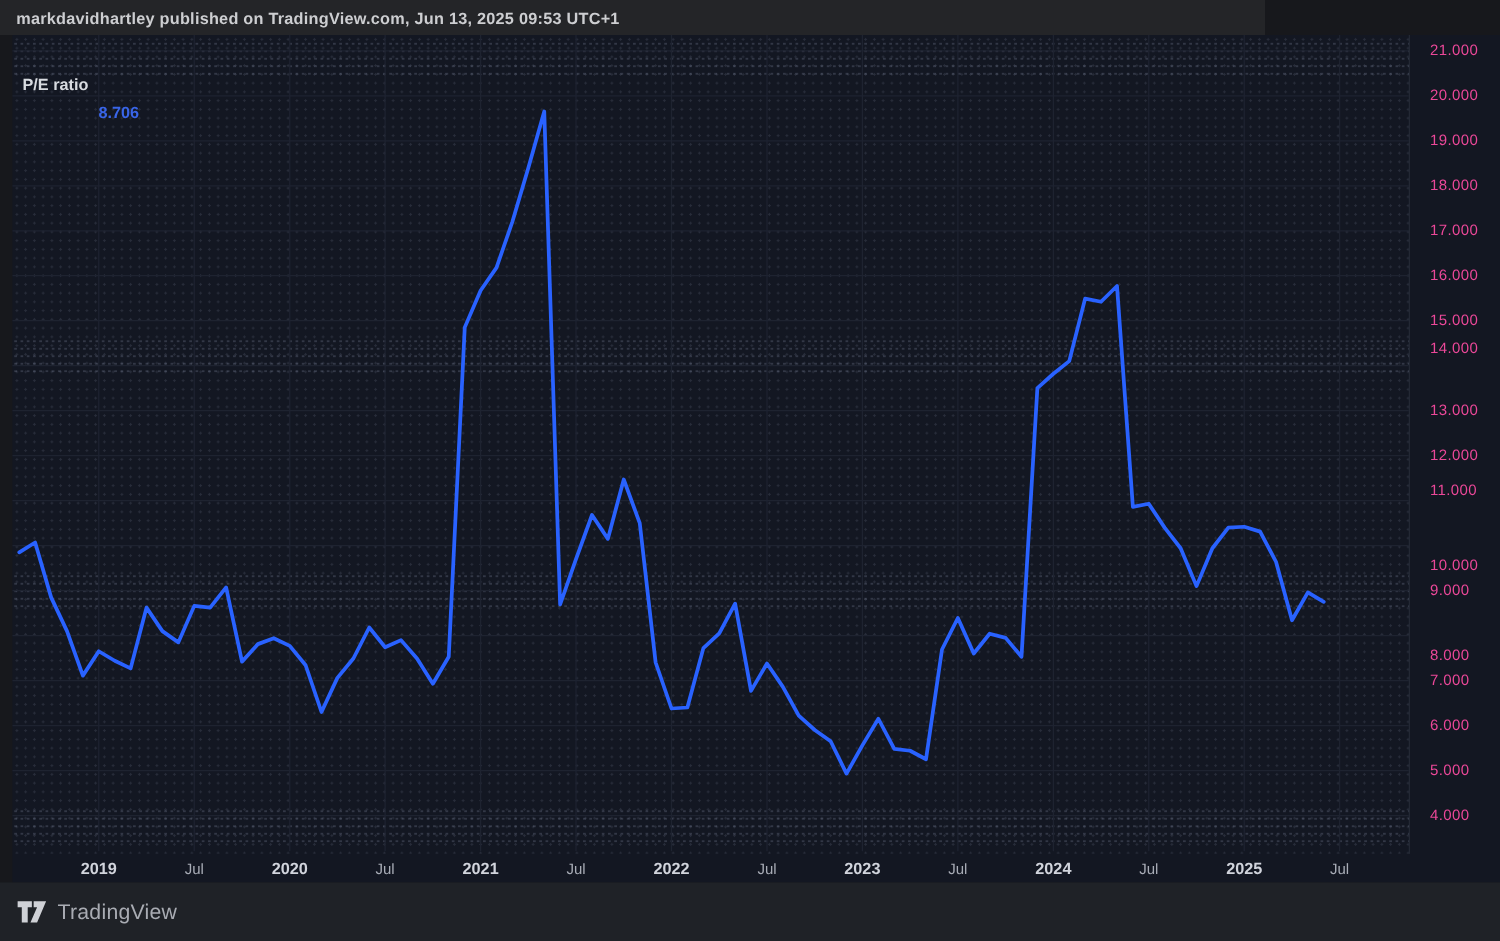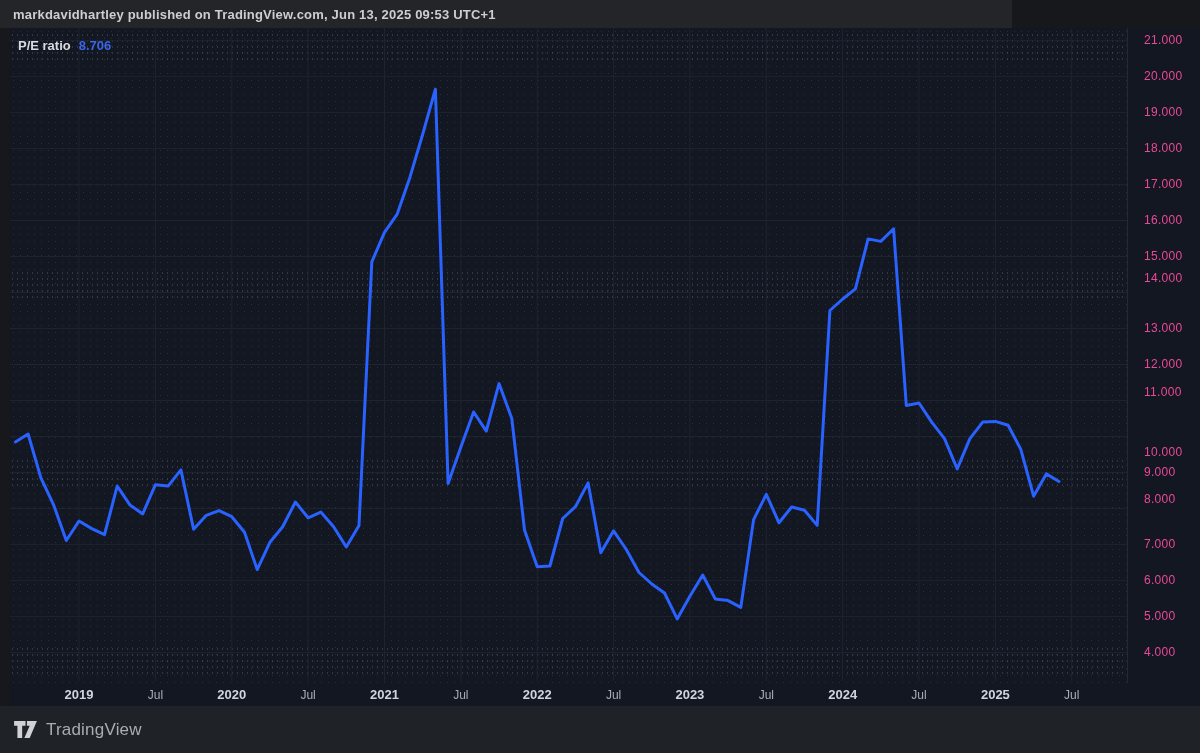--- a/index.html
+++ b/index.html
@@ -29,21 +29,21 @@
     position:absolute;left:0;width:1118px;height:28px;
     background-image:radial-gradient(circle,rgba(175,185,215,.20) .9px,transparent 1.05px);
     background-size:5px 6px;pointer-events:none;
   }
   svg#chart{position:absolute;left:0;top:0;}
   .legend{
     position:absolute;left:18px;top:38px;display:flex;gap:8px;align-items:center;
     font-size:13px;font-weight:bold;
   }
   .legend .name{color:#d8dbe0;text-align:center;}
-  .legend .val{color:#3965e8;}
+  .legend .val{color:#3965e8;margin-top:44px;}
   .ylabel{
     position:absolute;left:1144px;font-size:12px;color:#ec4899;letter-spacing:.3px;
     height:15px;line-height:15px;
   }
   .xlabel{
     position:absolute;top:686px;width:70px;text-align:center;height:18px;line-height:18px;
   }
   .xlabel.major{font-size:13px;font-weight:bold;color:#d1d4dc;}
   .xlabel.minor{font-size:12px;color:#a8acb6;}
   .axis-sep{position:absolute;left:1127px;top:28px;width:1px;height:655px;background:#232834;}
@@ -121,21 +121,21 @@
     <div class="ylabel" style="top: 141.1px;">18.000</div>
     <div class="ylabel" style="top: 177.1px;">17.000</div>
     <div class="ylabel" style="top: 213px;">16.000</div>
     <div class="ylabel" style="top: 249px;">15.000</div>
     <div class="ylabel" style="top: 271px;">14.000</div>
     <div class="ylabel" style="top: 321px;">13.000</div>
     <div class="ylabel" style="top: 357px;">12.000</div>
     <div class="ylabel" style="top: 385px;">11.000</div>
     <div class="ylabel" style="top: 445px;">10.000</div>
     <div class="ylabel" style="top: 465px;">9.000</div>
-    <div class="ylabel" style="top: 492px;">8.000</div>
+    <div class="ylabel" style="top: 517px;">8.000</div>
     <div class="ylabel" style="top: 536.9px;">7.000</div>
     <div class="ylabel" style="top: 572.9px;">6.000</div>
     <div class="ylabel" style="top: 608.9px;">5.000</div>
     <div class="ylabel" style="top: 644.9px;">4.000</div>
   </div>
 <div id="xaxis">
     <div class="xlabel major" style="left: 44px;">2019</div>
     <div class="xlabel minor" style="left: 120.4px;">Jul</div>
     <div class="xlabel major" style="left: 196.8px;">2020</div>
     <div class="xlabel minor" style="left: 273.1px;">Jul</div>

